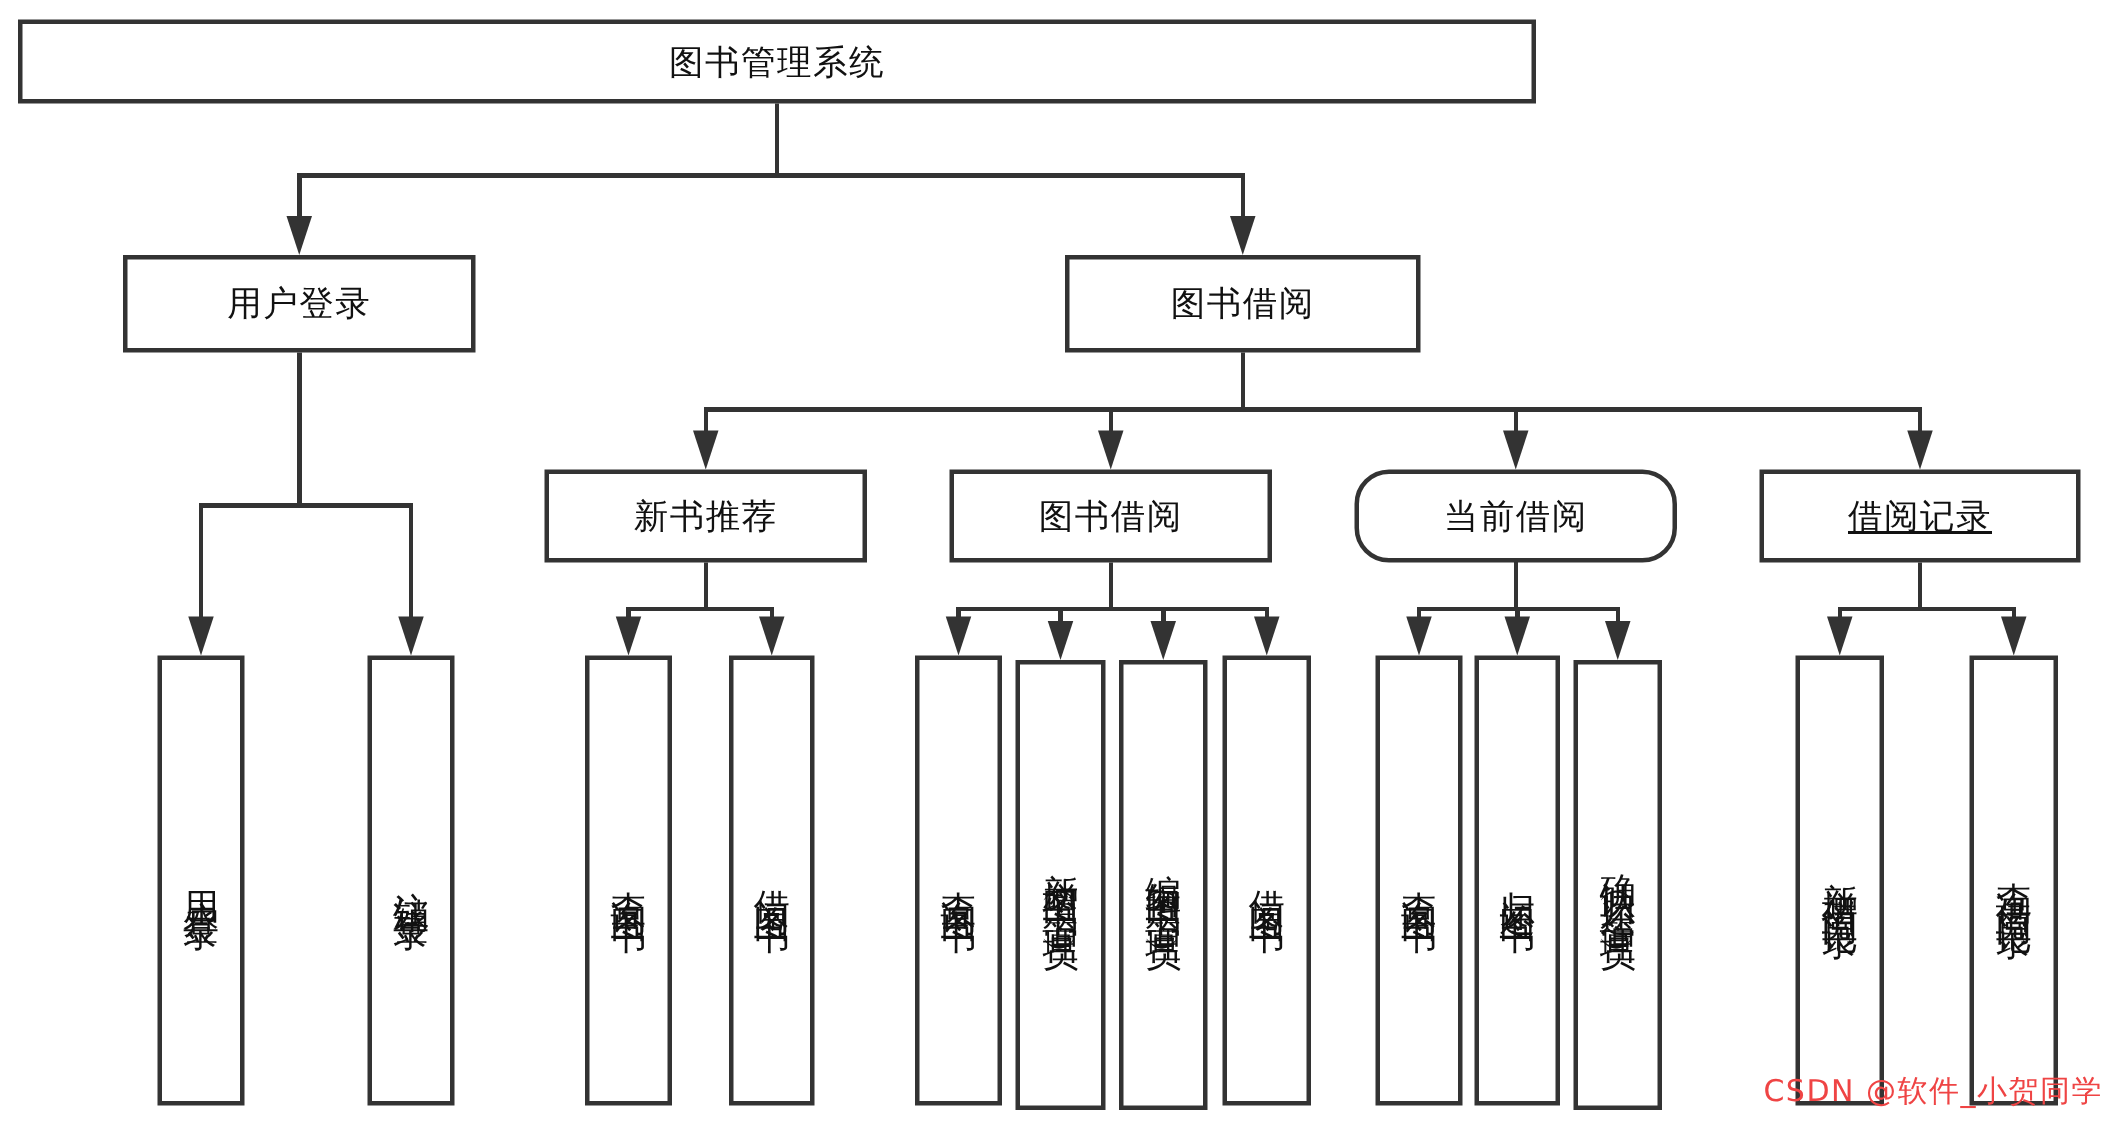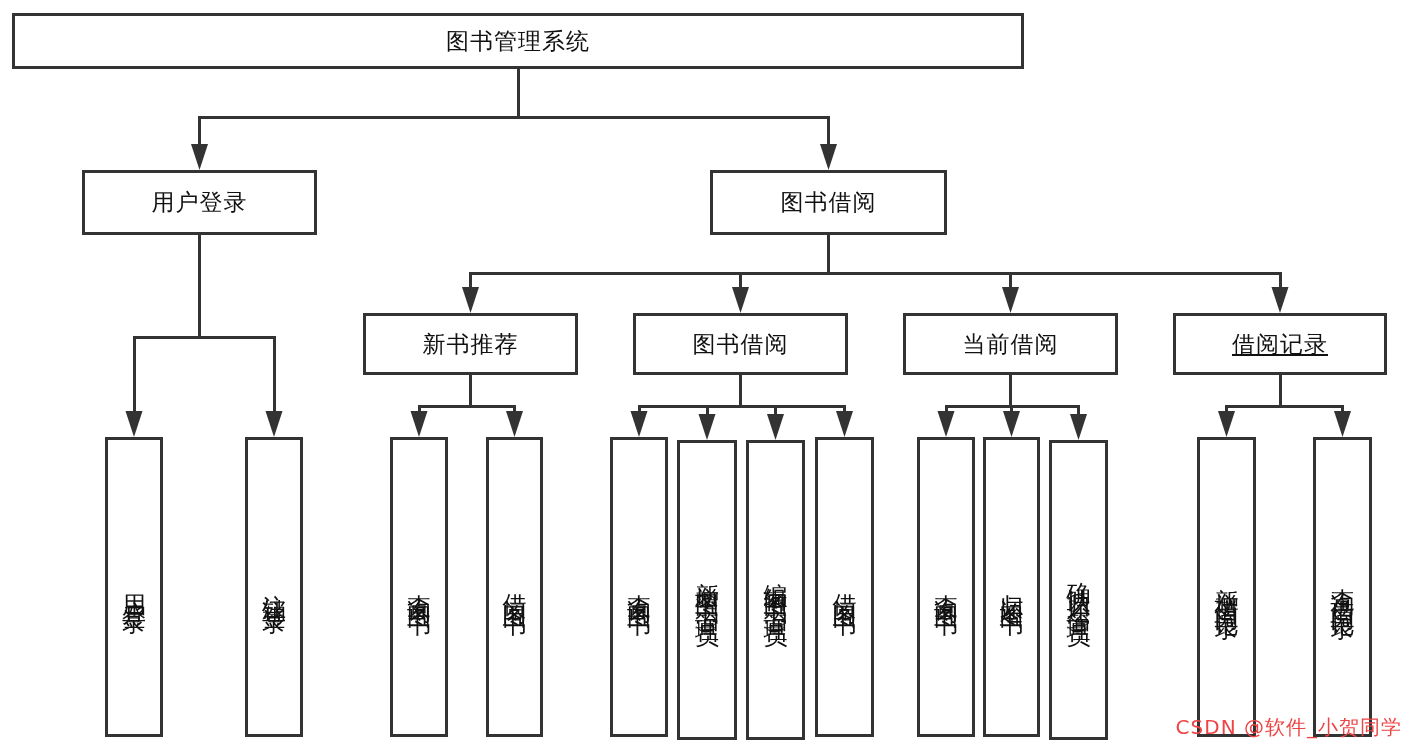--- a/index.html
+++ b/index.html
@@ -130,21 +130,21 @@
       </div>
       <div class="node node-h" style="left: 710px; top: 170px; width: 237px; height: 65px; border-color: rgb(51, 51, 51);">
         <span class="node-label" style="color: rgb(17, 17, 17);">图书借阅</span>
       </div>
       <div class="node node-h" style="left: 363px; top: 313px; width: 215px; height: 62px; border-color: rgb(51, 51, 51);">
         <span class="node-label" style="color: rgb(17, 17, 17);">新书推荐</span>
       </div>
       <div class="node node-h" style="left: 633px; top: 313px; width: 215px; height: 62px; border-color: rgb(51, 51, 51);">
         <span class="node-label" style="color: rgb(17, 17, 17);">图书借阅</span>
       </div>
-      <div class="node node-h" style="left: 903px; top: 313px; width: 215px; height: 62px; border-color: rgb(51, 51, 51);">
+      <div class="node node-h" style="left: 903px; top: 313px; width: 215px; height: 62px; border-color: rgb(51, 51, 51); border-radius: 23px;">
         <span class="node-label" style="color: rgb(17, 17, 17);">当前借阅</span>
       </div>
       <div class="node node-h" style="left: 1173px; top: 313px; width: 214px; height: 62px; border-color: rgb(51, 51, 51);">
         <span class="node-label" style="color: rgb(17, 17, 17); text-decoration: underline;">借阅记录</span>
       </div>
       <div class="node node-v" style="left: 105px; top: 437px; width: 58px; height: 300px; border-color: rgb(51, 51, 51);">
         <span class="node-label" style="color: rgb(17, 17, 17);">用户登录</span>
       </div>
       <div class="node node-v" style="left: 245px; top: 437px; width: 58px; height: 300px; border-color: rgb(51, 51, 51);">
         <span class="node-label" style="color: rgb(17, 17, 17);">注销登录</span>

